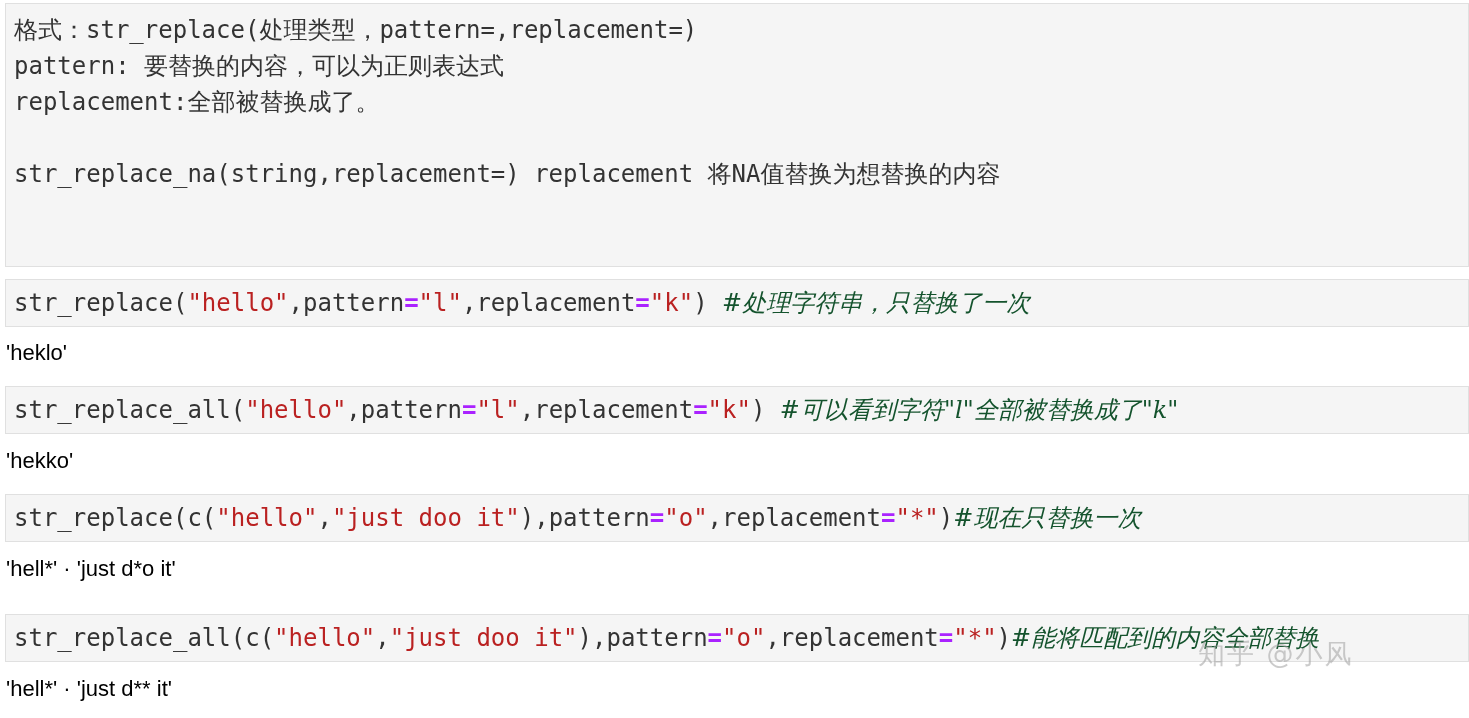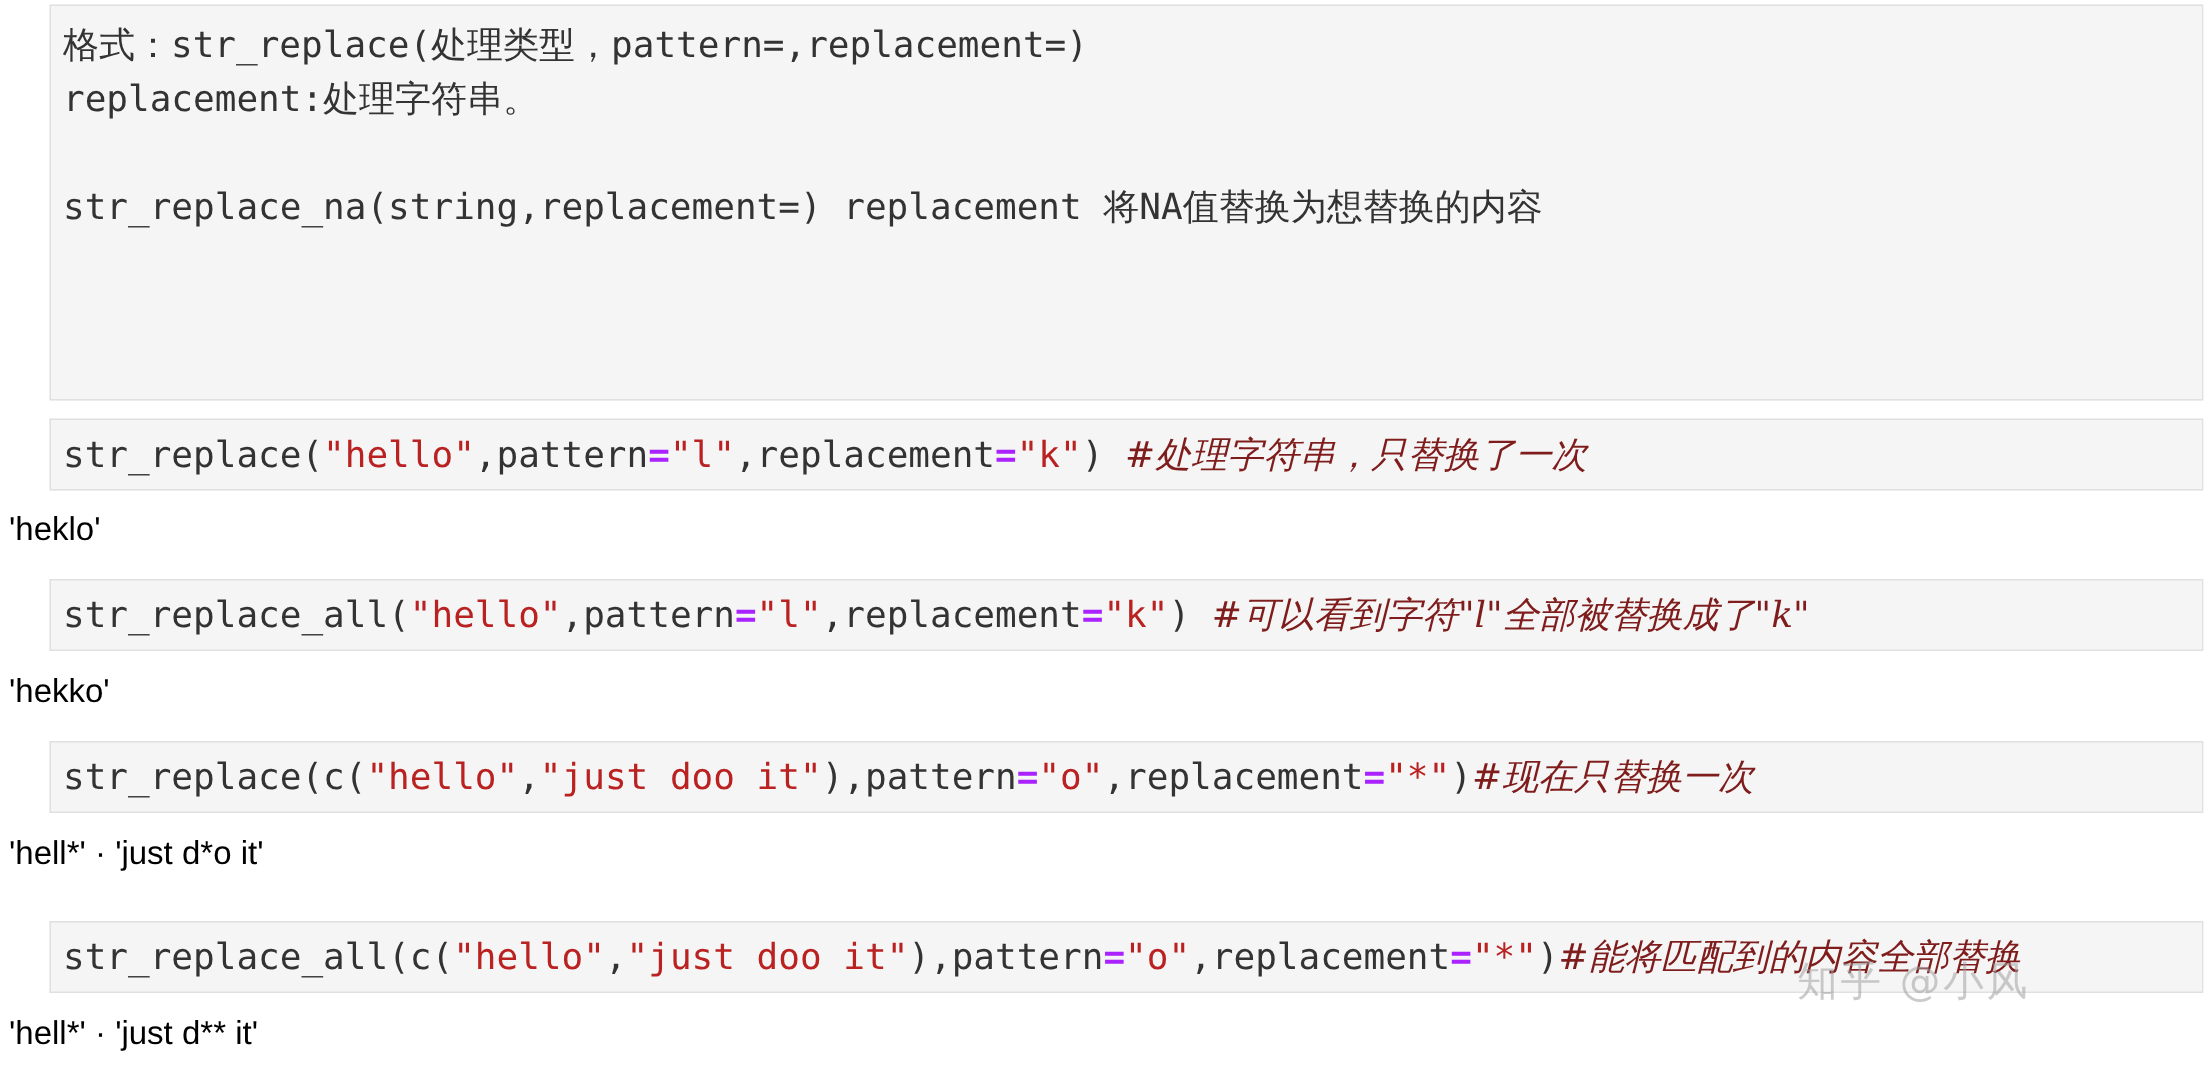--- a/index.html
+++ b/index.html
@@ -2,53 +2,53 @@
 <html><head>
 <meta charset="utf-8">
 <style>
   html, body { margin: 0; padding: 0; background: #ffffff; }
   body { width: 1469px; height: 718px; overflow: hidden; position: relative; }
   .cell {
     position: absolute; left: 5px; right: 0;
     background: #f5f5f5;
     border: 1px solid #e0e0e0;
     box-sizing: border-box;
-    margin-left: 28px;
   }
   .code {
     font-family: "DejaVu Sans Mono", "Liberation Mono", monospace;
     font-size: 24px;
     color: #333333;
     white-space: pre;
     line-height: 36px;
     padding-left: 8px;
   }
   .md-line { height: 36px; }
   .str { color: #ba2121; }
   .op { color: #aa22ff; font-weight: bold; }
-  .cmt { color: #7f1d1d; font-style: italic; font-family: "DejaVu Serif", serif; }
+  .cmt { color: #14532d; font-style: italic; font-family: "DejaVu Serif", serif; }
   .out {
     position: absolute; left: 6px;
     font-family: "Liberation Sans", sans-serif;
     font-size: 22px; color: #000;
     white-space: pre;
   }
   .wm {
     position: absolute; left: 1198px; top: 636px;
     font-family: "DejaVu Sans", sans-serif;
     font-size: 27px; color: rgba(160,160,160,0.55);
     letter-spacing: 2px;
   }
 </style>
 </head>
 <body>
 
 <div class="cell" style="top:3px;height:264px;padding-top:8px;">
   <div class="code md-line">格式：str_replace(处理类型，pattern=,replacement=)</div>
-  <div class="code md-line">replacement:处理字符串。</div>
+  <div class="code md-line">pattern: 要替换的内容，可以为正则表达式</div>
+  <div class="code md-line">replacement:全部被替换成了。</div>
   <div class="code md-line"></div>
   <div class="code md-line">str_replace_na(string,replacement=) replacement 将NA值替换为想替换的内容</div>
 </div>
 
 <div class="cell code" style="top:279px;height:48px;line-height:46px;"><span>str_replace(</span><span class="str">"hello"</span><span>,pattern</span><span class="op">=</span><span class="str">"l"</span><span>,replacement</span><span class="op">=</span><span class="str">"k"</span><span>) </span><span class="cmt">#处理字符串，只替换了一次</span></div>
 <div class="out" style="top:340px;">'heklo'</div>
 
 <div class="cell code" style="top:386px;height:48px;line-height:46px;"><span>str_replace_all(</span><span class="str">"hello"</span><span>,pattern</span><span class="op">=</span><span class="str">"l"</span><span>,replacement</span><span class="op">=</span><span class="str">"k"</span><span>) </span><span class="cmt">#可以看到字符"l"全部被替换成了"k"</span></div>
 <div class="out" style="top:448px;">'hekko'</div>
 

